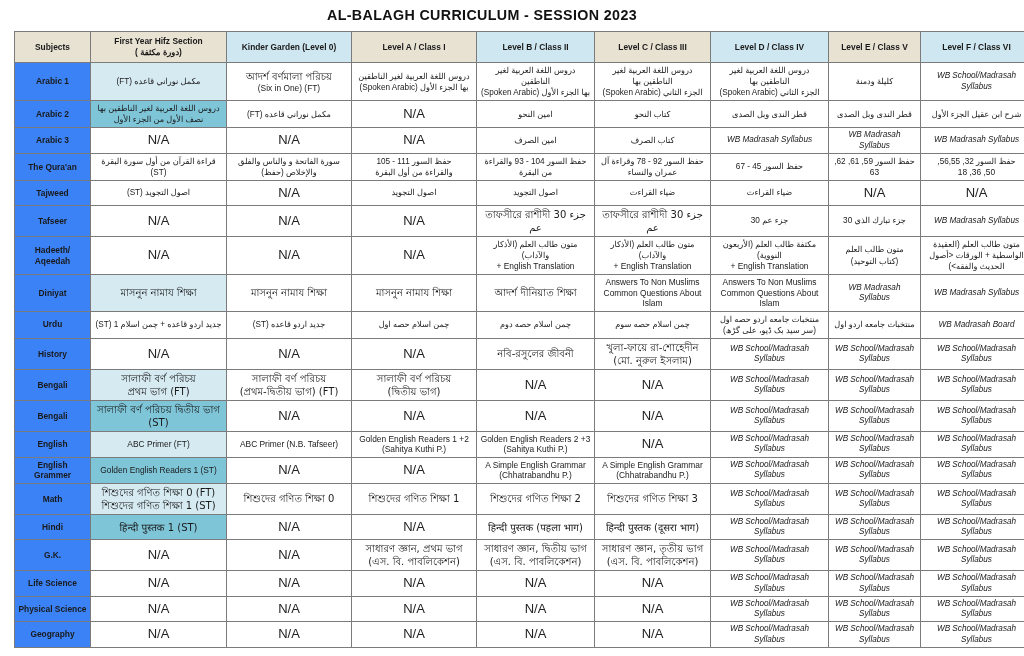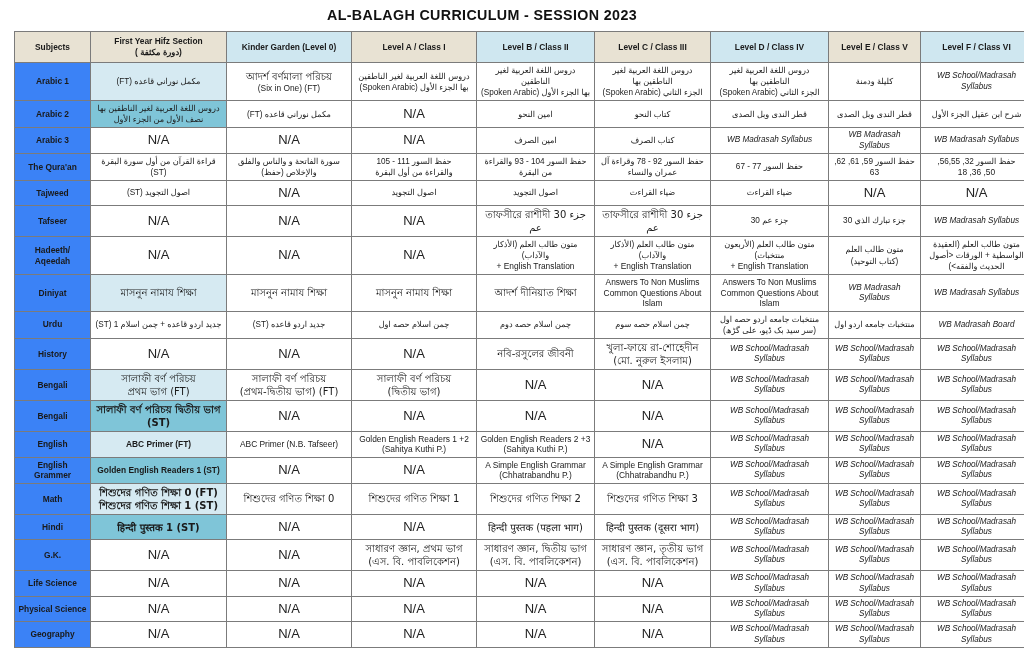--- a/index.html
+++ b/index.html
@@ -82,21 +82,21 @@
     font-family: Liberation Sans, sans-serif;
     font-size: 8.2px;
     line-height: 1.35;
   }
   .bn {
     font-family: "DejaVu Sans", "Liberation Sans", sans-serif;
     font-size: 10px;
     line-height: 1.3;
   }
   .ital { font-style: italic; font-size: 8.2px; }
-  .bold { font-weight: bold; }
+  .bold { font-weight: normal; }
   .na { font-size: 13px; color: #222; }
 
   tbody tr { height: 25px; }
 </style>
 </head>
 <body>
 
 <div id="page">
 
   <div id="title">AL-BALAGH CURRICULUM - SESSION 2023</div>
@@ -233,21 +233,21 @@
           </td>
           <td>
             <div class="rtl">حفظ السور 104 - 93 والقراءة</div>
             <div class="rtl">من البقرة</div>
           </td>
           <td>
             <div class="rtl">حفظ السور 92 - 78 وقراءة آل</div>
             <div class="rtl">عمران والنساء</div>
           </td>
           <td>
-            <div class="rtl">حفظ السور 77 - 67</div>
+            <div class="rtl">حفظ السور 45 - 67</div>
           </td>
           <td>
             <div class="rtl">حفظ السور 59, 61, 62,</div>
             <div>63</div>
           </td>
           <td>
             <div class="rtl">حفظ السور 32, 56,55,</div>
             <div>18 ,36 ,50</div>
           </td>
         </tr>
@@ -318,21 +318,21 @@
           </td>
           <td>
             <div class="rtl">متون طالب العلم (الأذكار والآداب)</div>
             <div>+ English Translation</div>
           </td>
           <td>
             <div class="rtl">متون طالب العلم (الأذكار والآداب)</div>
             <div>+ English Translation</div>
           </td>
           <td>
-            <div class="rtl">متون طالب العلم (الأربعون منتخبات)</div>
+            <div class="rtl">مكثفة طالب العلم (الأربعون النووية)</div>
             <div>+ English Translation</div>
           </td>
           <td>
             <div class="rtl">متون طالب العلم</div>
             <div class="rtl">(كتاب التوحيد)</div>
           </td>
           <td>
             <div class="rtl">متون طالب العلم (العقيدة الواسطية + الورقات &lt;أصول الحديث والفقه&gt;)</div>
           </td>
         </tr>

